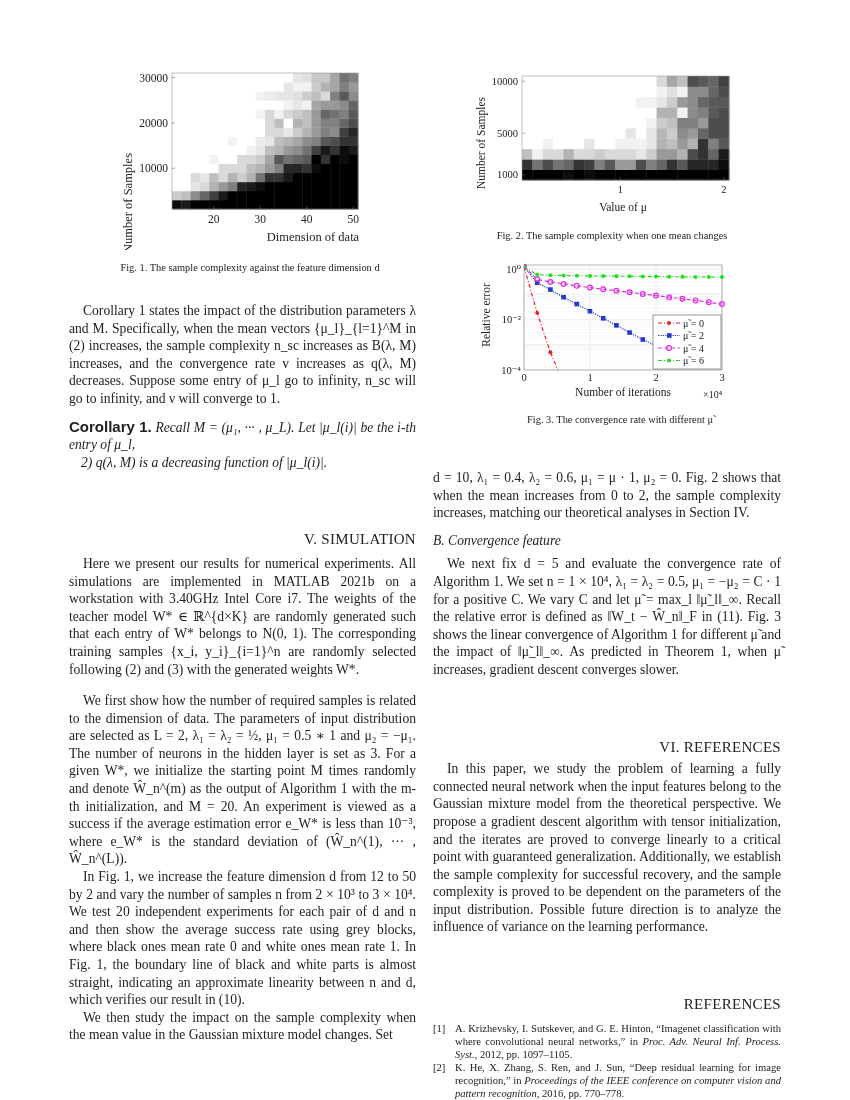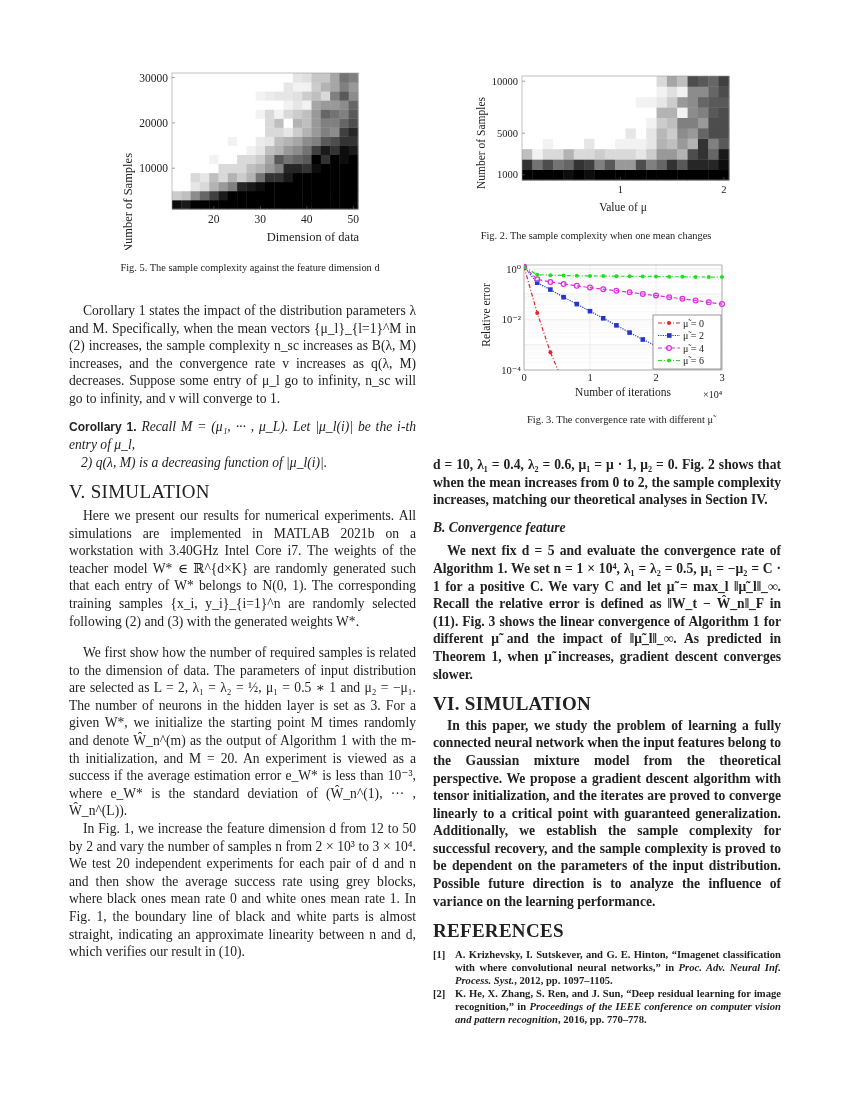--- a/index.html
+++ b/index.html
@@ -2,21 +2,21 @@
 <html><head>
 <meta charset="utf-8">
 <style>
   html,body{margin:0;padding:0;background:#fff;}
   body{width:850px;height:1100px;position:relative;overflow:hidden;font-family:"Liberation Serif","DejaVu Serif",serif;color:#222;}
   .abs{position:absolute;}
   .col{position:absolute;font-size:13.6px;line-height:17.6px;text-align:justify;}
   .col p{margin:0;text-indent:14px;}
   .noind{text-indent:0 !important;}
   .caption{font-size:10.4px;text-align:center;position:absolute;}
-  .sec{text-align:left;font-size:19px;letter-spacing:0.3px;}
+  .sec{text-align:right;font-size:15px;letter-spacing:0.3px;margin-top:48px;}
   .sub{font-style:italic;}
   .it{font-style:italic;}
   .b{font-weight:bold;}
   .ref{font-size:10.6px;line-height:13px;}
   .ref .item{display:flex;}
   .ref .num{width:22px;flex:none;}
   svg text{font-family:"Liberation Serif","DejaVu Serif",serif;fill:#222;}
 </style>
 </head>
 <body>
@@ -335,21 +335,21 @@
     <text x="196.85" y="162.5" font-size="11.5" text-anchor="middle">40</text>
     <line x1="243.35" y1="149" x2="243.35" y2="146" stroke="#666" stroke-width="0.6"></line>
     <text x="243.35" y="162.5" font-size="11.5" text-anchor="middle">50</text>
     <line x1="62" y1="108.2" x2="65" y2="108.2" stroke="#666" stroke-width="0.6"></line>
     <text x="58" y="112.22500000000001" font-size="11.5" text-anchor="end">10000</text>
     <line x1="62" y1="62.866666666666674" x2="65" y2="62.866666666666674" stroke="#666" stroke-width="0.6"></line>
     <text x="58" y="66.89166666666668" font-size="11.5" text-anchor="end">20000</text>
     <line x1="62" y1="17.53333333333333" x2="65" y2="17.53333333333333" stroke="#666" stroke-width="0.6"></line>
     <text x="58" y="21.55833333333333" font-size="11.5" text-anchor="end">30000</text>
   </svg>
-<div class="caption" style="left:70px;top:262px;width:360px;">Fig. 5.  The sample complexity against the feature dimension d</div>
+<div class="caption" style="left:70px;top:262px;width:360px;">Fig. 1.  The sample complexity against the feature dimension d</div>
 
 <svg class="abs" style="left:470px;top:65px;" width="280" height="155" id="fig2svg">
   <text transform="translate(15,78) rotate(-90)" font-size="11.5" text-anchor="middle">Number of Samples</text>
   <text x="153" y="146" font-size="11.5" text-anchor="middle">Value of μ</text>
 <g>
       <rect x="52.00" y="104.60" width="10.75" height="10.80" fill="rgb(0,0,0)"></rect>
       <rect x="62.35" y="104.60" width="10.75" height="10.80" fill="rgb(0,0,0)"></rect>
       <rect x="72.70" y="104.60" width="10.75" height="10.80" fill="rgb(0,0,0)"></rect>
       <rect x="83.05" y="104.60" width="10.75" height="10.80" fill="rgb(0,0,0)"></rect>
       <rect x="93.40" y="104.60" width="10.75" height="10.80" fill="rgb(13,13,13)"></rect>
@@ -554,21 +554,21 @@
     <text x="150.325" y="127.5" font-size="10.5" text-anchor="middle">1</text>
     <line x1="253.82500000000002" y1="115" x2="253.82500000000002" y2="112" stroke="#666" stroke-width="0.6"></line>
     <text x="253.82500000000002" y="127.5" font-size="10.5" text-anchor="middle">2</text>
     <line x1="52" y1="109.8" x2="55" y2="109.8" stroke="#666" stroke-width="0.6"></line>
     <text x="48" y="113.475" font-size="10.5" text-anchor="end">1000</text>
     <line x1="52" y1="68.19999999999999" x2="55" y2="68.19999999999999" stroke="#666" stroke-width="0.6"></line>
     <text x="48" y="71.87499999999999" font-size="10.5" text-anchor="end">5000</text>
     <line x1="52" y1="16.200000000000003" x2="55" y2="16.200000000000003" stroke="#666" stroke-width="0.6"></line>
     <text x="48" y="19.875000000000004" font-size="10.5" text-anchor="end">10000</text>
   </svg>
-<div class="caption" style="left:416px;top:230px;width:360px;">Fig. 2.  The sample complexity when one mean changes</div>
+<div class="caption" style="left:432px;top:230px;width:360px;">Fig. 2.  The sample complexity when one mean changes</div>
 
 <svg class="abs" style="left:470px;top:255px;" width="290" height="150" id="fig3svg">
   <text transform="translate(20,60) rotate(-90)" font-size="11.5" text-anchor="middle">Relative error</text>
   <text x="153" y="141" font-size="11.5" text-anchor="middle">Number of iterations</text>
   <text x="233" y="143" font-size="10">×10⁴</text>
 <g>
       <line x1="54" x2="252" y1="115" y2="115" stroke="#ddd" stroke-width="0.5"></line>
       <line x1="54" x2="252" y1="107.37646563909176" y2="107.37646563909176" stroke="#f0f0f0" stroke-width="0.5"></line>
       <line x1="54" x2="252" y1="102.91698391500121" y2="102.91698391500121" stroke="#f0f0f0" stroke-width="0.5"></line>
       <line x1="54" x2="252" y1="99.75293127818352" y2="99.75293127818352" stroke="#f0f0f0" stroke-width="0.5"></line>
@@ -696,42 +696,43 @@
       <circle cx="199" cy="105.5" r="2" fill="#22dd22"></circle>
       <text x="213" y="109" font-size="10">μ̃ = 6</text>
     </g>
   </svg>
 <div class="caption" style="left:440px;top:414px;width:360px;">Fig. 3.  The convergence rate with different μ̃</div>
 
 <div class="col" style="left:69px;top:302px;width:347px;">
   <p>Corollary 1 states the impact of the distribution parameters λ and M. Specifically, when the mean vectors {μ_l}_{l=1}^M in (2) increases, the sample complexity n_sc increases as B(λ, M) increases, and the convergence rate v increases as q(λ, M) decreases. Suppose some entry of μ_l go to infinity, n_sc will go to infinity, and ν will converge to 1.</p>
   <div style="height:10px"></div>
   <p class="noind">
-    <span class="b" style="font-family:'Liberation Sans',sans-serif;font-size:12px;">Corollary 1.</span>
+    <span class="b" style="font-family:'Liberation Sans',sans-serif;font-size:15px;">Corollary 1.</span>
     <span class="it">Recall M = (μ₁, ··· , μ_L). Let |μ_l(i)| be the i-th entry of μ_l,</span>
   </p>
   <div class="it" style="padding-left:12px;font-style:italic;">2)  q(λ, M) is a decreasing function of |μ_l(i)|.</div>
   <div style="height:12px"></div>
   <div class="sec">V. SIMULATION</div>
   <div style="height:6px"></div>
   <p>Here we present our results for numerical experiments. All simulations are implemented in MATLAB 2021b on a workstation with 3.40GHz Intel Core i7. The weights of the teacher model W* ∈ ℝ^{d×K} are randomly generated such that each entry of W* belongs to N(0, 1). The corresponding training samples {x_i, y_i}_{i=1}^n are randomly selected following (2) and (3) with the generated weights W*.</p>
   <div style="height:8px"></div>
   <div style="height:6px"></div>
   <p>We first show how the number of required samples is related to the dimension of data. The parameters of input distribution are selected as L = 2, λ₁ = λ₂ = ½, μ₁ = 0.5 ∗ 1 and μ₂ = −μ₁. The number of neurons in the hidden layer is set as 3. For a given W*, we initialize the starting point M times randomly and denote Ŵ_n^(m) as the output of Algorithm 1 with the m-th initialization, and M = 20. An experiment is viewed as a success if the average estimation error e_W* is less than 10⁻³, where e_W* is the standard deviation of (Ŵ_n^(1), ··· , Ŵ_n^(L)).</p>
   <p>In Fig. 1, we increase the feature dimension d from 12 to 50 by 2 and vary the number of samples n from 2 × 10³ to 3 × 10⁴. We test 20 independent experiments for each pair of d and n and then show the average success rate using grey blocks, where black ones mean rate 0 and white ones mean rate 1. In Fig. 1, the boundary line of black and white parts is almost straight, indicating an approximate linearity between n and d, which verifies our result in (10).</p>
+  <p>We then study the impact on the sample complexity when the mean value in the Gaussian mixture model changes. Set</p>
 </div>
 
-<div class="col" style="left:433px;top:456px;width:348px;font-weight:bold;">
+<div class="col" style="left:433px;top:469px;width:348px;">
   <p class="noind">d = 10, λ₁ = 0.4, λ₂ = 0.6, μ₁ = μ · 1, μ₂ = 0. Fig. 2 shows that when the mean increases from 0 to 2, the sample complexity increases, matching our theoretical analyses in Section IV.</p>
   <div style="height:10px"></div>
   <div class="sub">B. Convergence feature</div>
   <div style="height:6px"></div>
   <p>We next fix d = 5 and evaluate the convergence rate of Algorithm 1. We set n = 1 × 10⁴, λ₁ = λ₂ = 0.5, μ₁ = −μ₂ = C · 1 for a positive C. We vary C and let μ̃ = max_l ‖μ̃_l‖_∞. Recall the relative error is defined as ‖W_t − Ŵ_n‖_F in (11). Fig. 3 shows the linear convergence of Algorithm 1 for different μ̃ and the impact of ‖μ̃_l‖_∞. As predicted in Theorem 1, when μ̃ increases, gradient descent converges slower.</p>
   <div style="height:12px"></div>
-  <div class="sec">VI. SIMULATION</div>
+  <div class="sec">VI. REFERENCES</div>
   <div style="height:4px"></div>
   <p>In this paper, we study the problem of learning a fully connected neural network when the input features belong to the Gaussian mixture model from the theoretical perspective. We propose a gradient descent algorithm with tensor initialization, and the iterates are proved to converge linearly to a critical point with guaranteed generalization. Additionally, we establish the sample complexity for successful recovery, and the sample complexity is proved to be dependent on the parameters of the input distribution. Possible future direction is to analyze the influence of variance on the learning performance.</p>
   <div style="height:12px"></div>
   <div class="sec">REFERENCES</div>
   <div style="height:8px"></div>
   <div class="ref">
     <div class="item">
       <span class="num">[1]</span>
       <span><span>A. Krizhevsky, I. Sutskever, and G. E. Hinton, “Imagenet classification with where convolutional neural networks,” in </span><span class="it">Proc. Adv. Neural Inf. Process. Syst.</span><span>, 2012, pp. 1097–1105.</span></span>
     </div>

